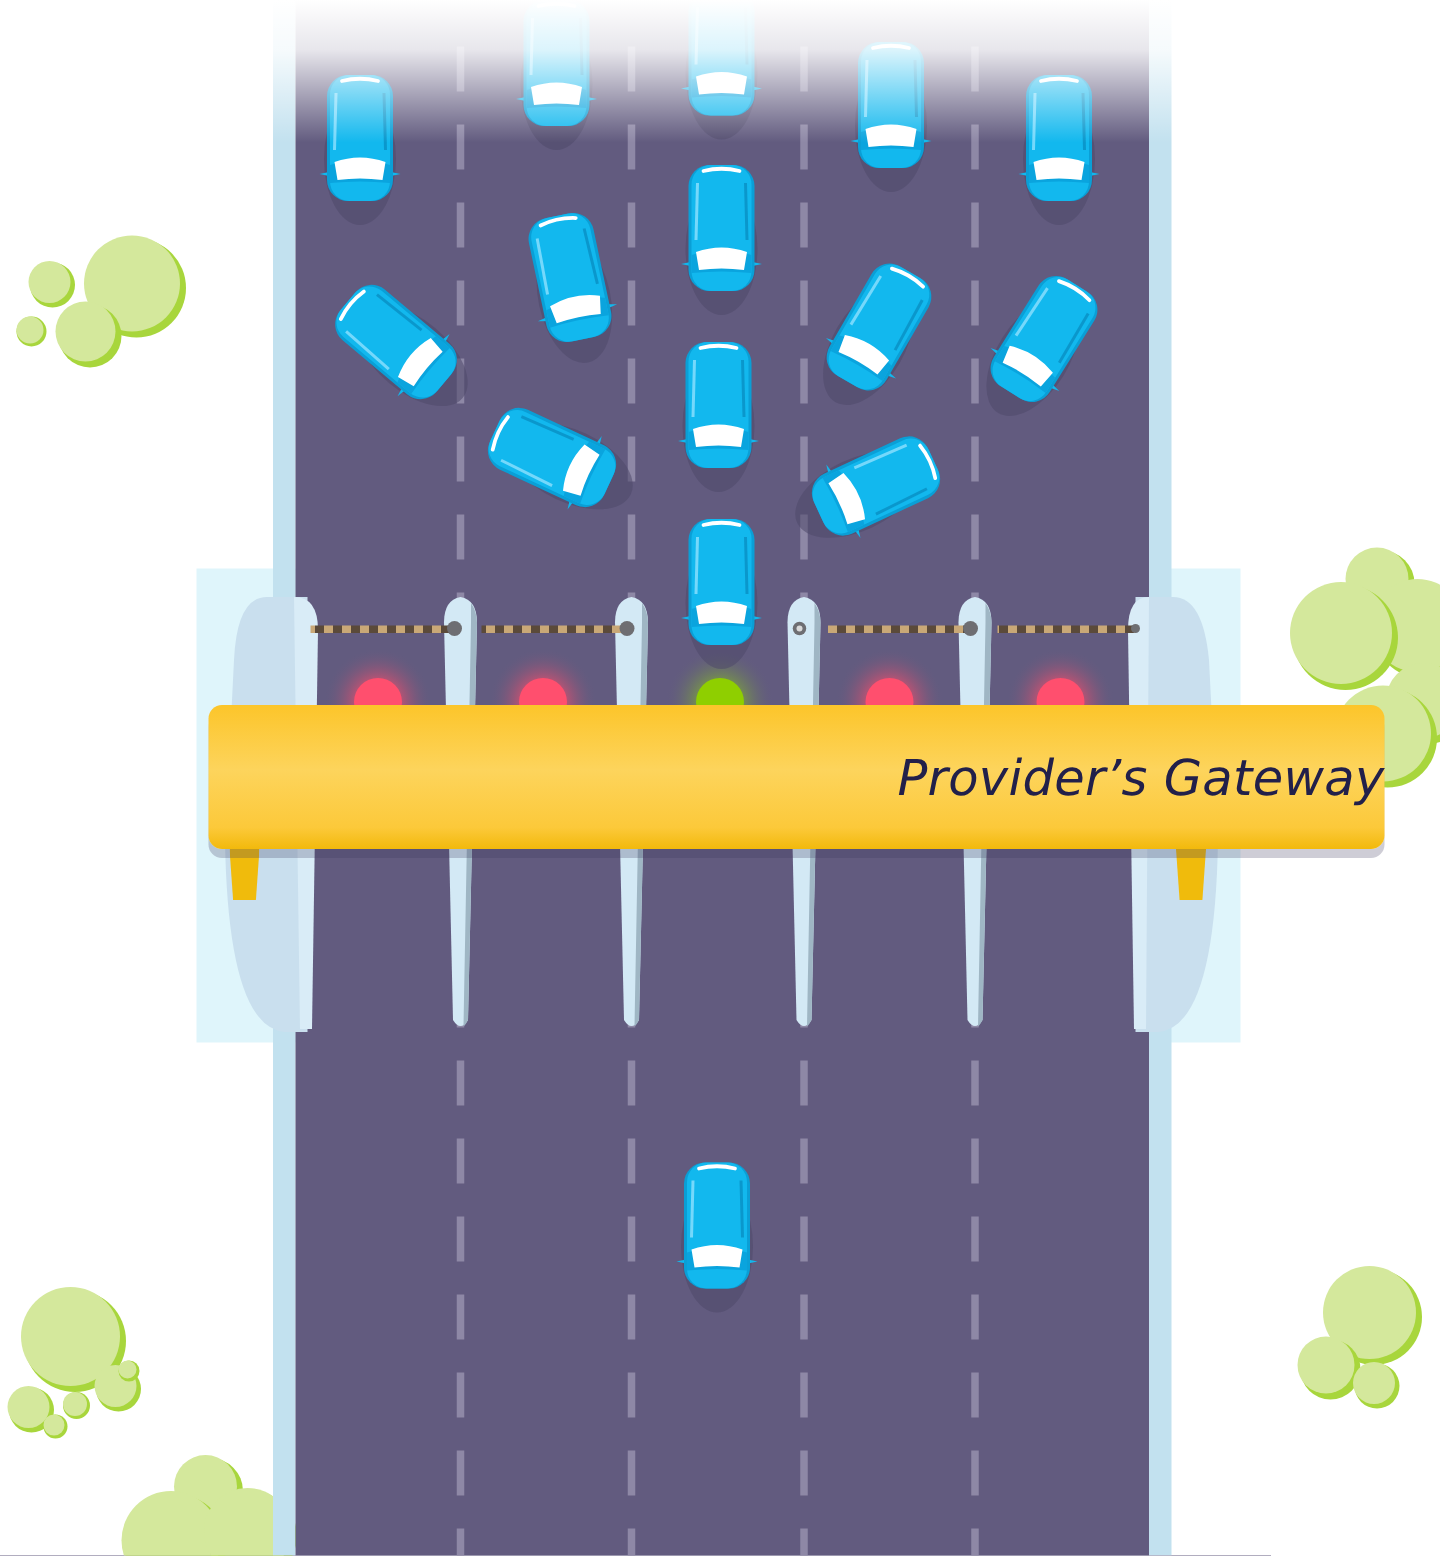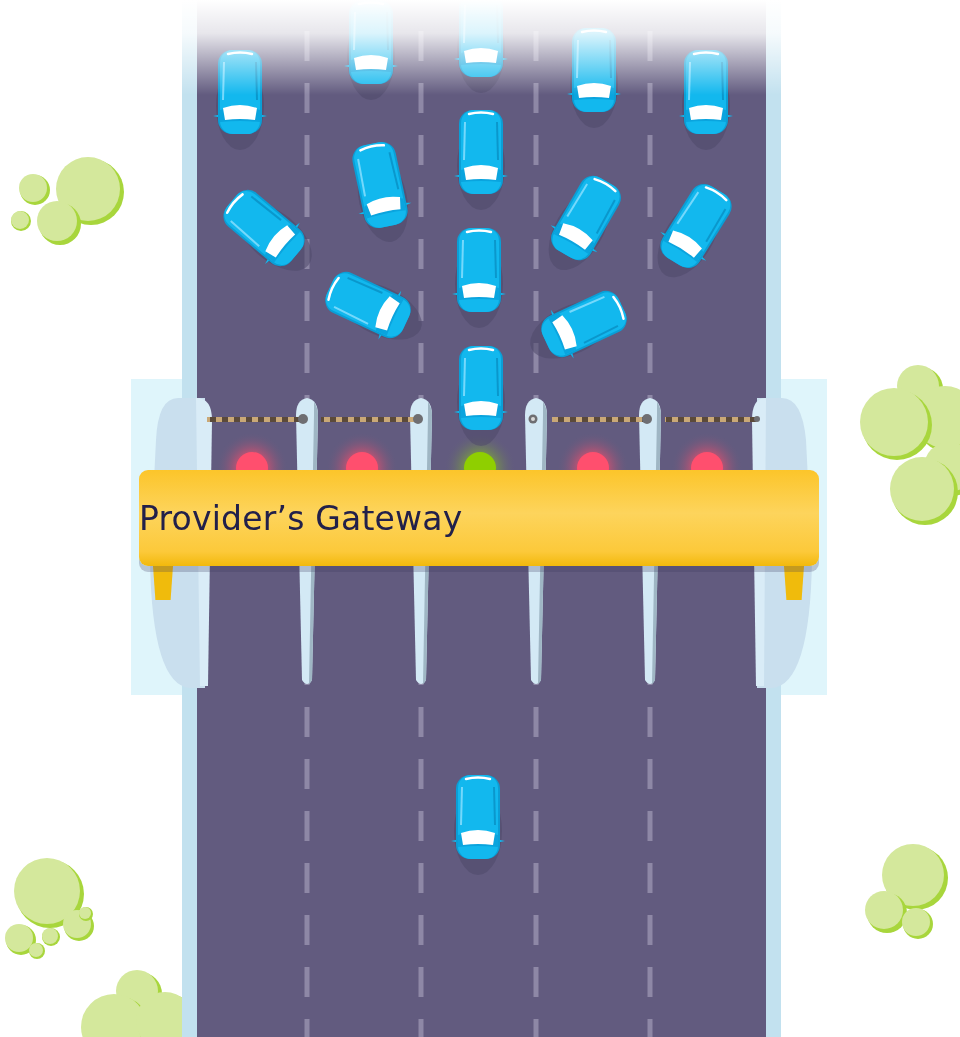--- a/index.html
+++ b/index.html
@@ -1,23 +1,23 @@
 <!DOCTYPE html>
 <html><head>
 <meta charset="utf-8">
 <style>
   html, body { margin:0; padding:0; }
   body { width:960px; height:1037px; position:relative; overflow:hidden; background:#ffffff; font-family:"Liberation Sans", sans-serif; }
   #scene { position:absolute; left:0; top:0; width:960px; height:1037px; }
   .sign {
-    position:absolute; left:139px; top:470px; width:680px; height:96px;
+    position:absolute; left:139px; top:470px; width:784px; height:96px;
     border-radius:9px;
     background:linear-gradient(#fcc52a 0%, #fdd45c 45%, #fcc93a 85%, #f2b90c 100%);
     box-shadow: 0 6px 0 rgba(60,55,90,0.25);
-    display:flex; align-items:center; justify-content:flex-start;
+    display:flex; align-items:center; justify-content:flex-end;font-style:italic;
   }
   .sign-text { font-family:"DejaVu Sans", sans-serif; font-size:33px; color:#22204a; letter-spacing:0.2px; }
   .leg { position:absolute; top:566px; width:20px; height:34px; background:#f0bb0c; clip-path:polygon(0 0,100% 0,88% 100%,12% 100%); }
 </style>
 </head>
 <body>
 
 <svg id="scene" viewBox="0 0 960 1037" width="960" height="1037" xmlns="http://www.w3.org/2000/svg">
   <defs>
     <radialGradient id="glowRed" cx="50%" cy="50%" r="50%">

